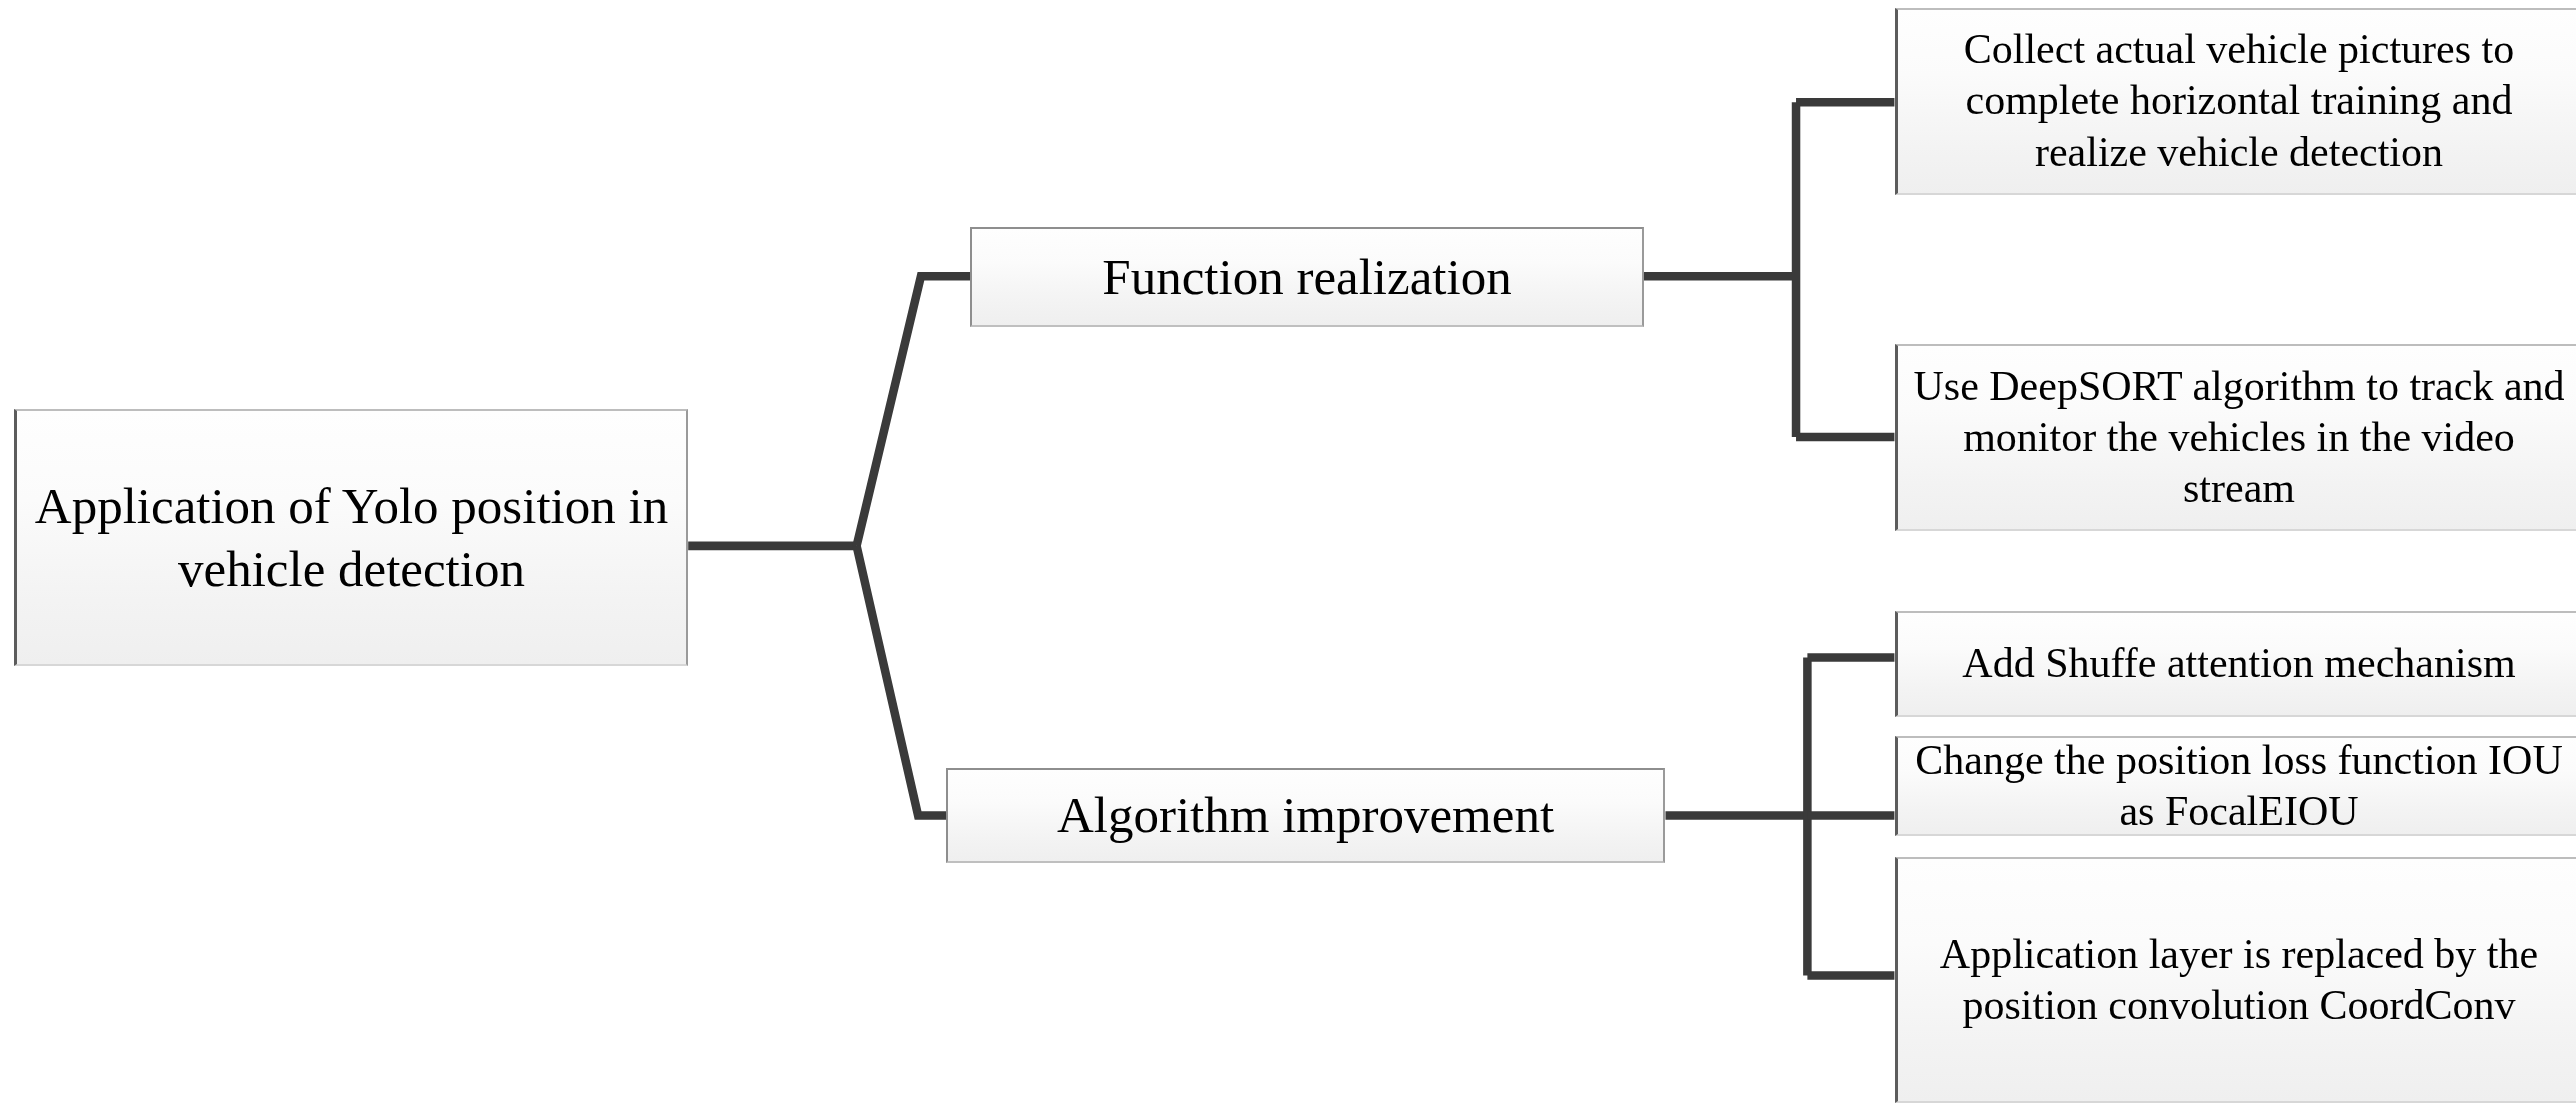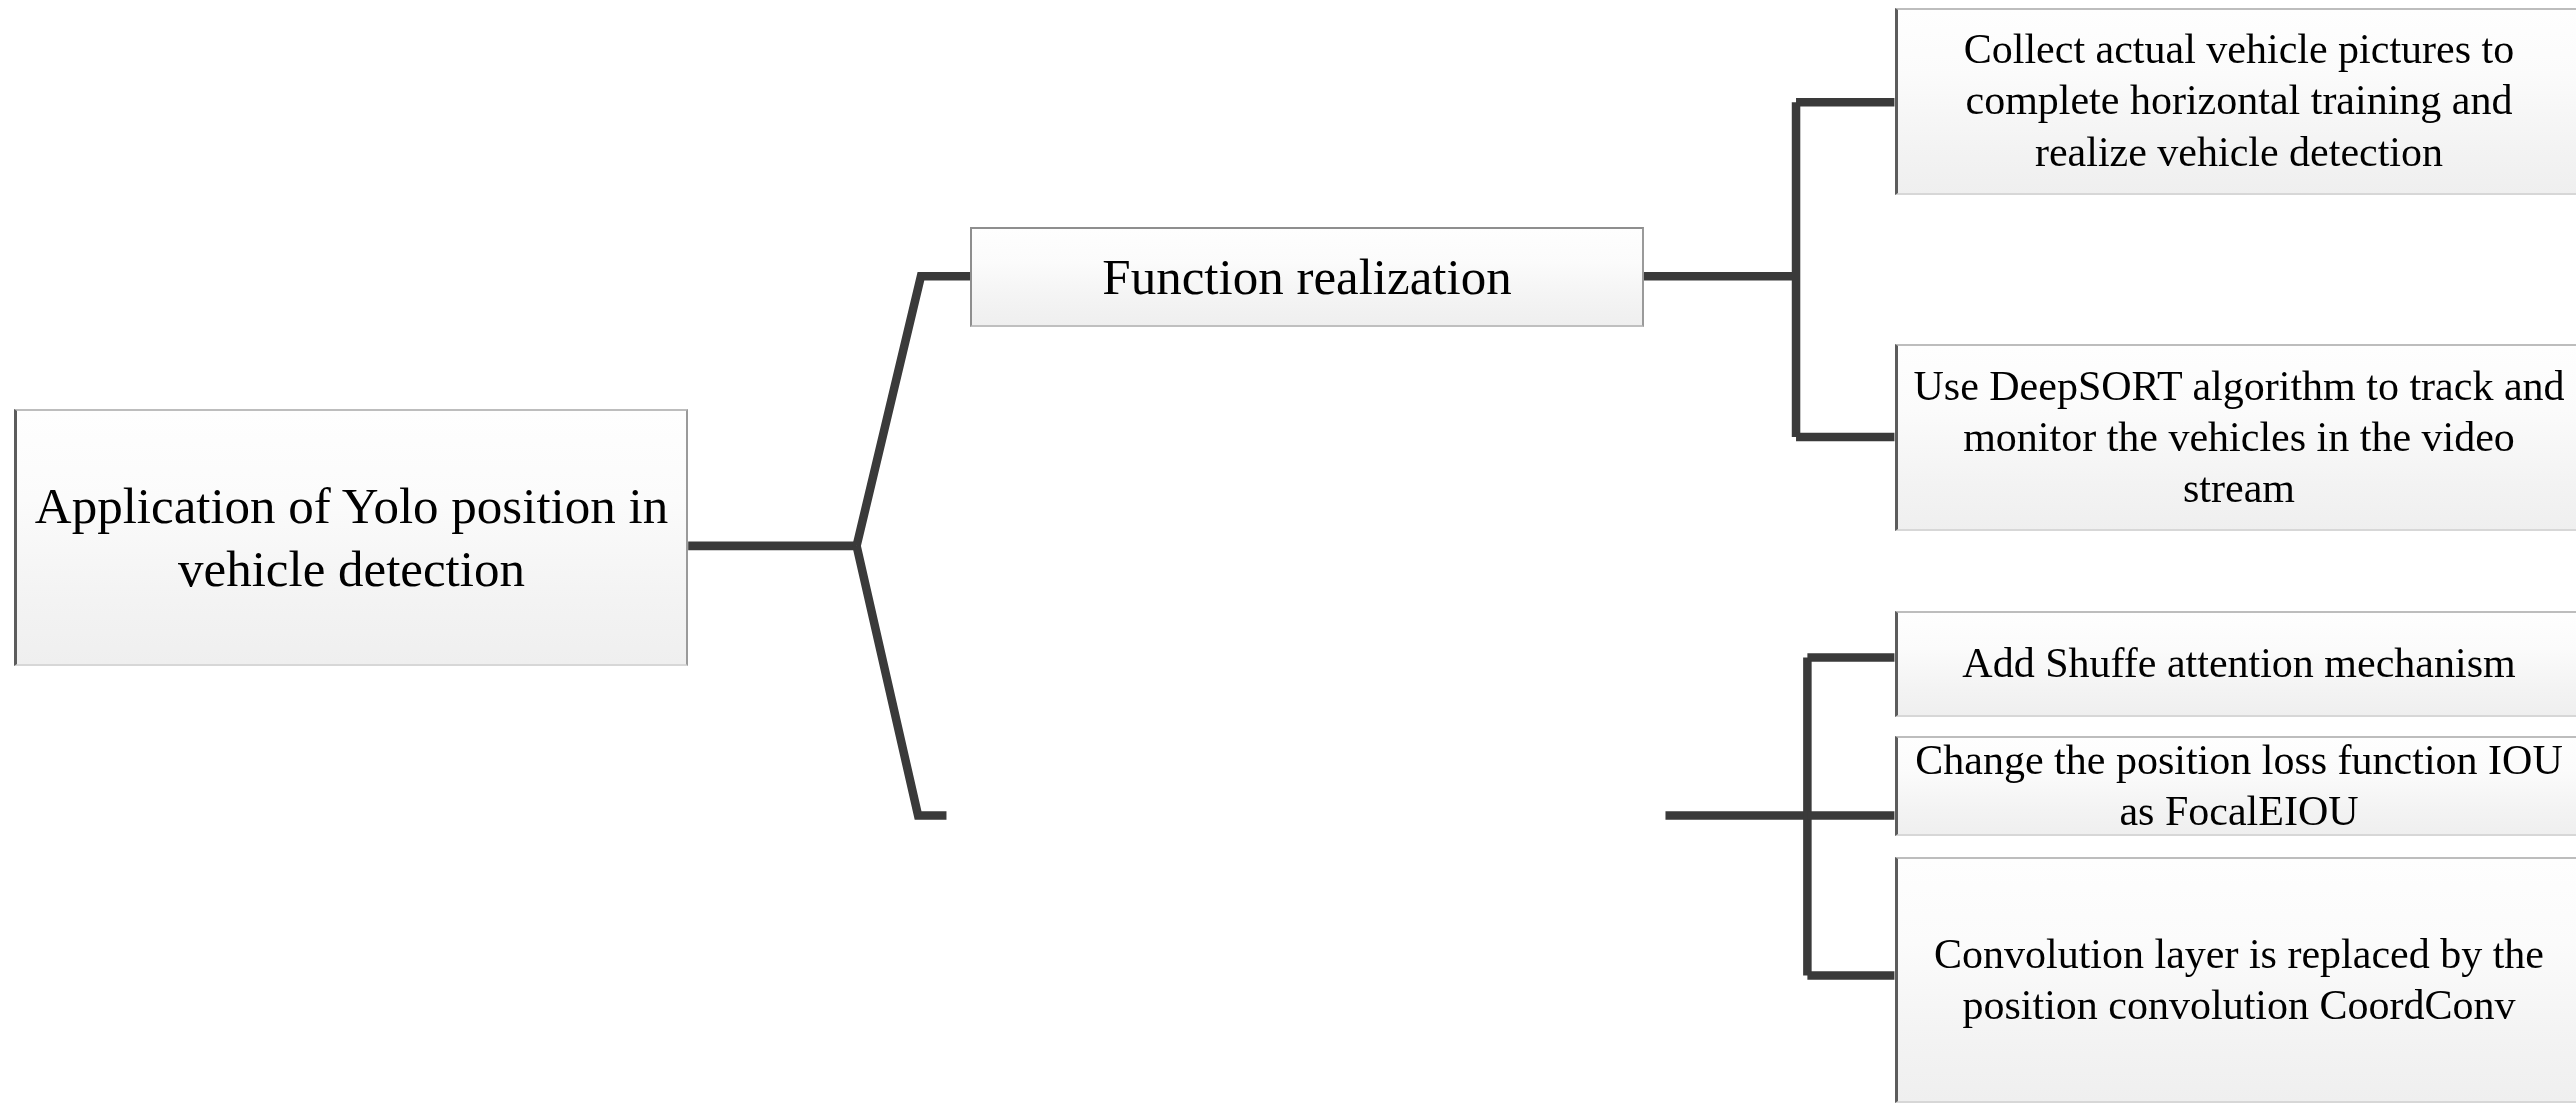--- a/index.html
+++ b/index.html
@@ -112,35 +112,38 @@
   </svg>
 
   <div class="node" id="node-root">
     <span class="node-text">Application of Yolo position in vehicle detection</span>
   </div>
 
   <div class="node plain" id="node-function">
     <span class="node-text">Function realization</span>
   </div>
 
+  <div class="node plain" id="node-algorithm">
+    <span class="node-text">Algorithm improvement</span>
+  </div>
 
   <div class="node" id="leaf-0">
     <span class="node-text">Collect actual vehicle pictures to complete horizontal training and realize vehicle detection</span>
   </div>
 
   <div class="node" id="leaf-1">
     <span class="node-text">Use DeepSORT algorithm to track and monitor the vehicles in the video stream</span>
   </div>
 
   <div class="node" id="leaf-2">
     <span class="node-text">Add Shuffe attention mechanism</span>
   </div>
 
   <div class="node" id="leaf-3">
     <span class="node-text">Change the position loss function IOU as FocalEIOU</span>
   </div>
 
   <div class="node" id="leaf-4">
-    <span class="node-text">Convolution layer is replaced by the position convolution CoordConv</span>
+    <span class="node-text">Application layer is replaced by the position convolution CoordConv</span>
   </div>
 
 </div>
 
 
 </body></html>

